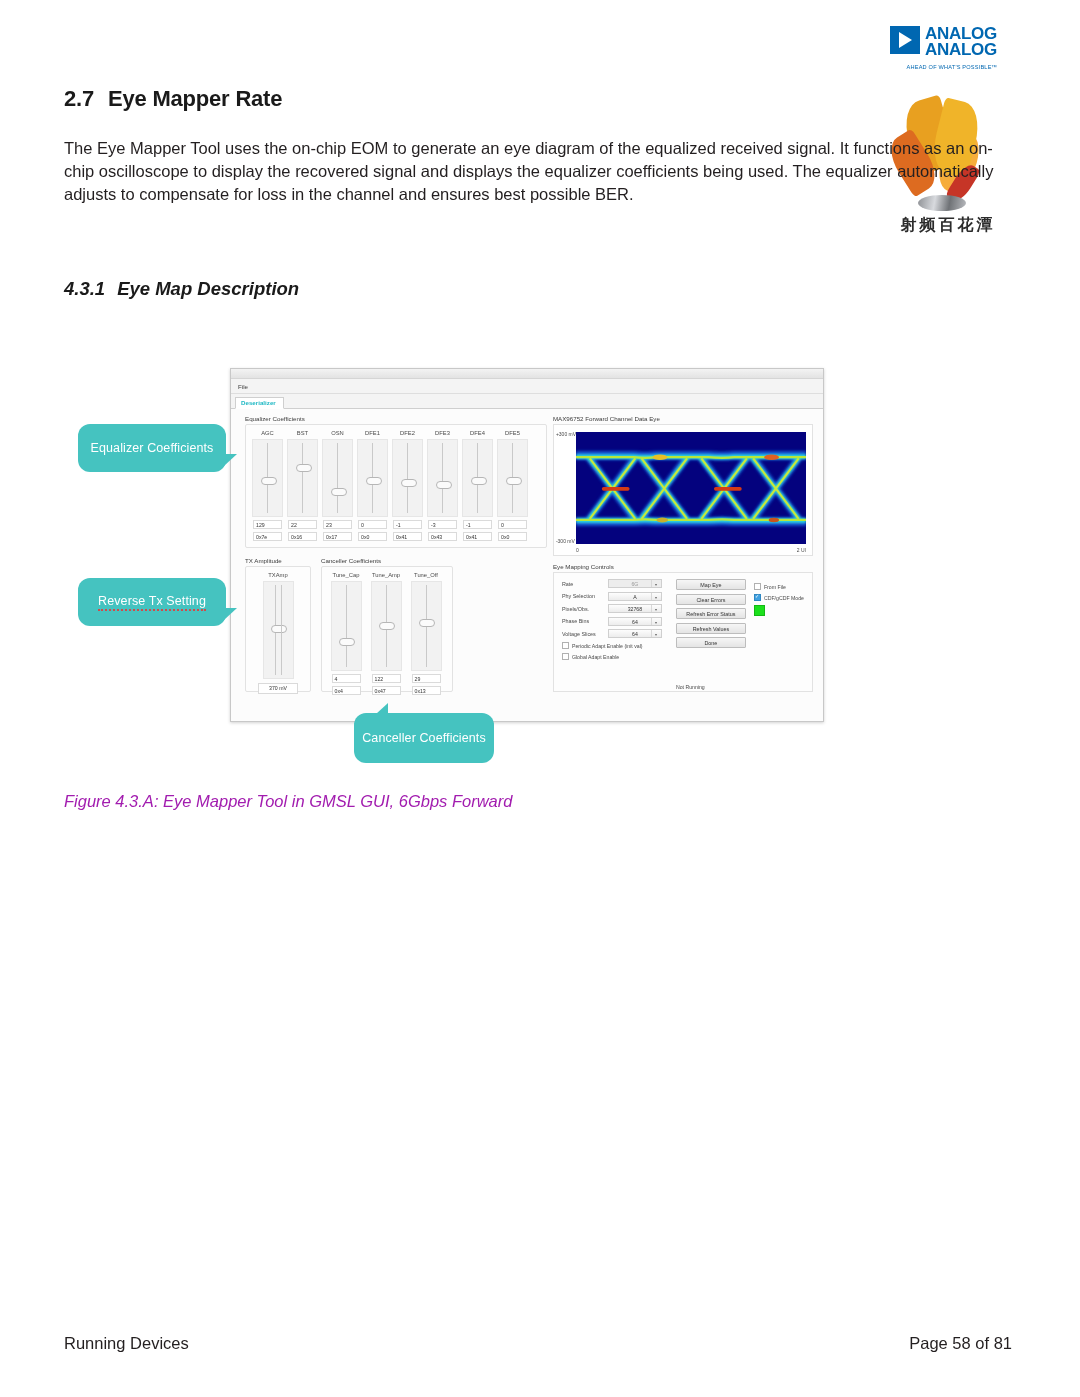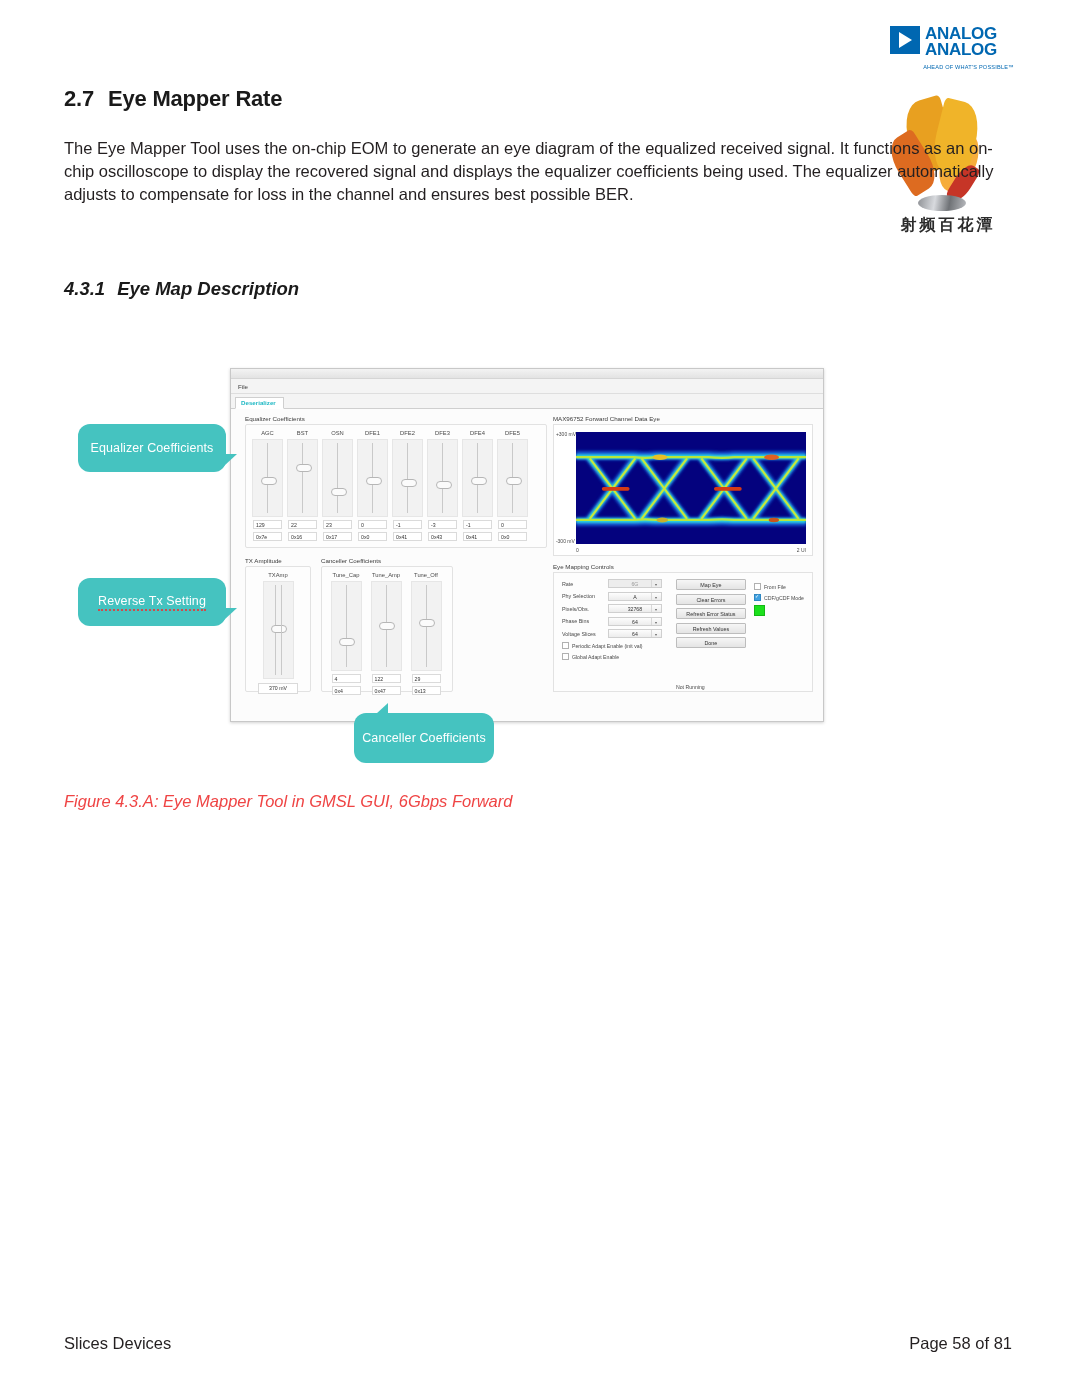--- a/index.html
+++ b/index.html
@@ -33,21 +33,21 @@
     color: #1a1a1a;
     white-space: nowrap;
   }
 
   
   .ad-logo {
     position: absolute;
     right: 0;
     top: -18px;
     width: 124px;
-    text-align: right;
+    text-align: center;
   }
   .ad-logo-row {
     display: flex;
     align-items: flex-start;
     gap: 5px;
   }
   .ad-mark {
     width: 30px;
     height: 28px;
     background: #0067b1;
@@ -183,21 +183,21 @@
     color: #1a1a1a;
   }
   .h3 .num { margin-right: 12px; }
 
   .fig-caption {
     position: absolute;
     left: 64px;
     top: 792px;
     font-size: 16.5px;
     font-style: italic;
-    color: #ef4444;
+    color: #a21caf;
   }
 
   
   .footer-left {
     position: absolute;
     left: 64px;
     top: 1334px;
     font-size: 16.5px;
     color: #231f20;
   }
@@ -834,14 +834,14 @@
   <div class="callout co-canc callout-up-tail">
     <span>Canceller Coefficients</span>
     <span class="tail"></span>
   </div>
 
 
 </div>
 
 <div class="fig-caption">Figure 4.3.A: Eye Mapper Tool in GMSL GUI, 6Gbps Forward</div>
 
-<div class="footer-left">Slices Devices</div>
+<div class="footer-left">Running Devices</div>
 <div class="footer-right">Page 58 of 81</div>
 
 </body></html>

